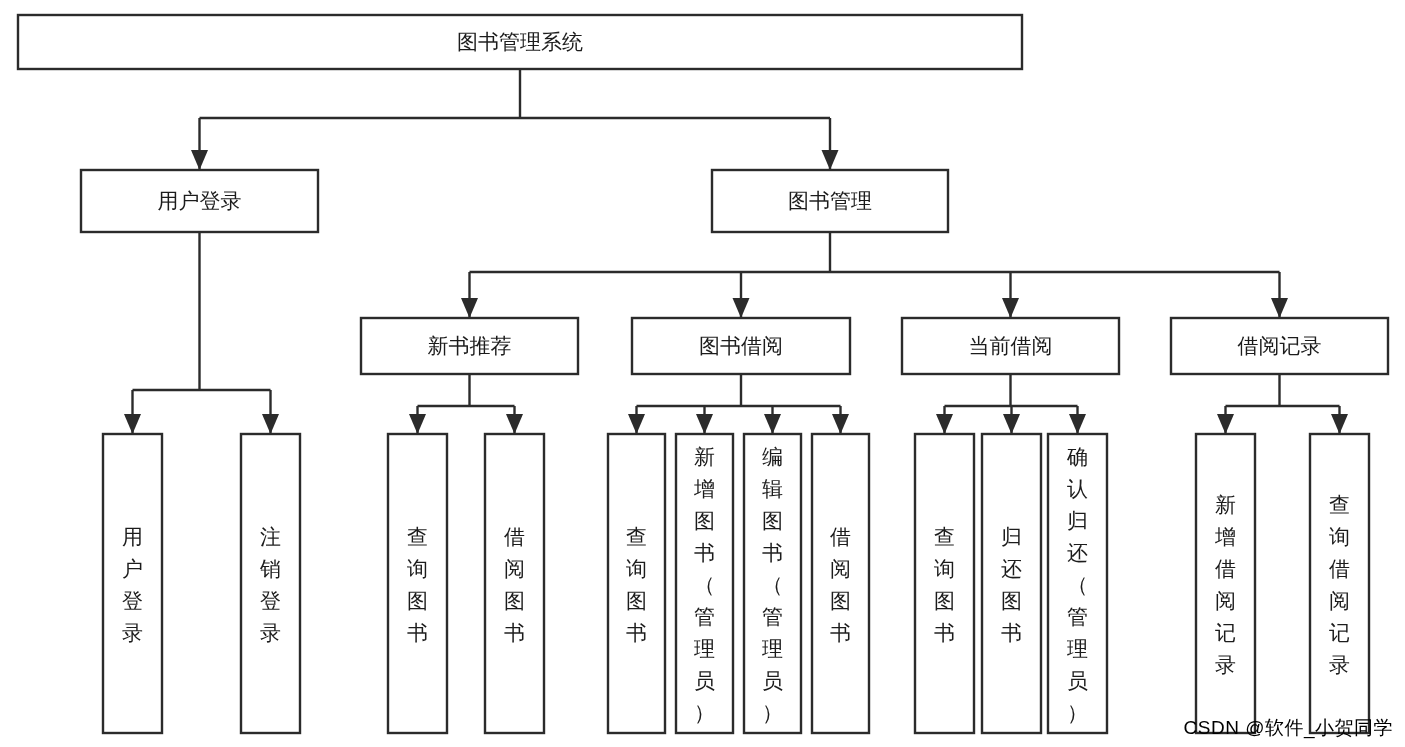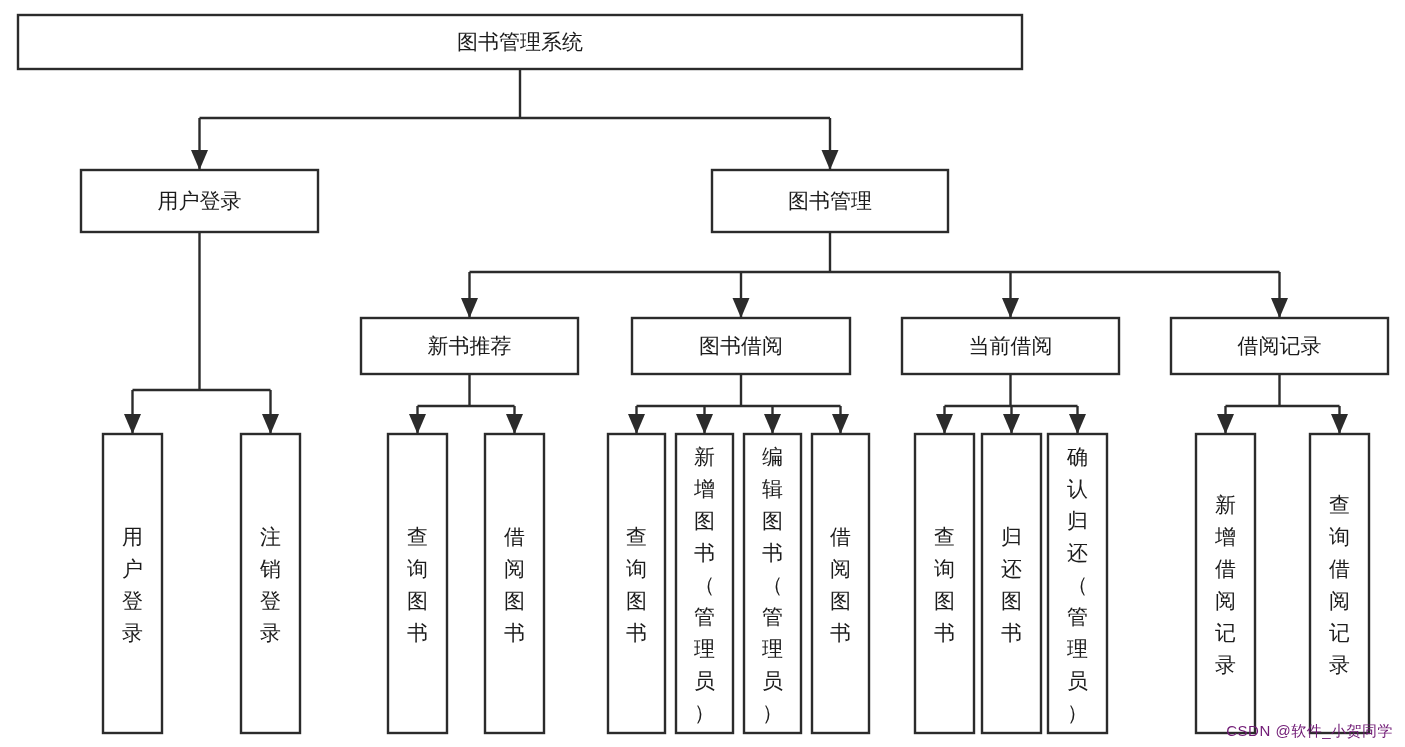--- a/index.html
+++ b/index.html
@@ -54,22 +54,22 @@
     font-family: "Liberation Sans", "DejaVu Sans", sans-serif;
     font-size: 21px;
     fill: #1c1c1c;
     text-anchor: middle;
   }
   .watermark {
     position: absolute;
     right: 12px;
     bottom: 6px;
     font-family: "Liberation Sans", "DejaVu Sans", sans-serif;
-    font-size: 15px;
-    color: #701a75;
+    font-size: 19px;
+    color: #000000;
     white-space: nowrap;
     letter-spacing: 0.5px;
     pointer-events: none;
     user-select: none;
   }
 </style>
 </head>
 <body>
 
 <div id="diagram-root">

